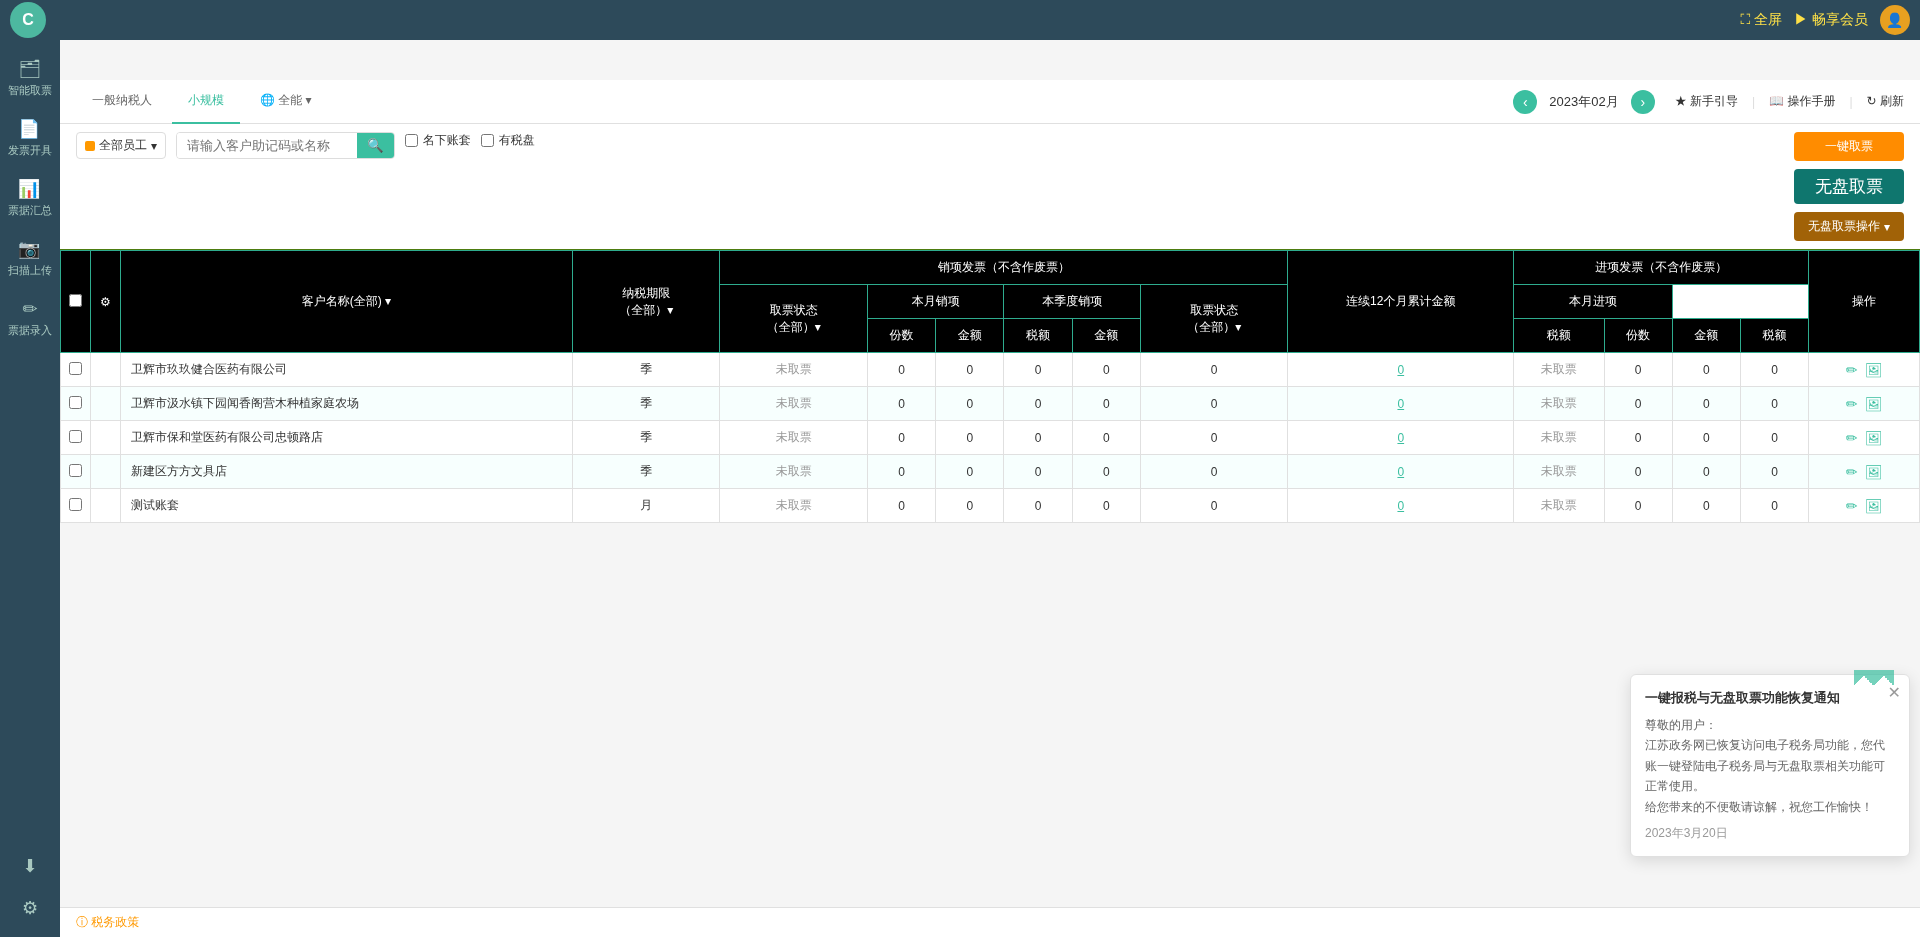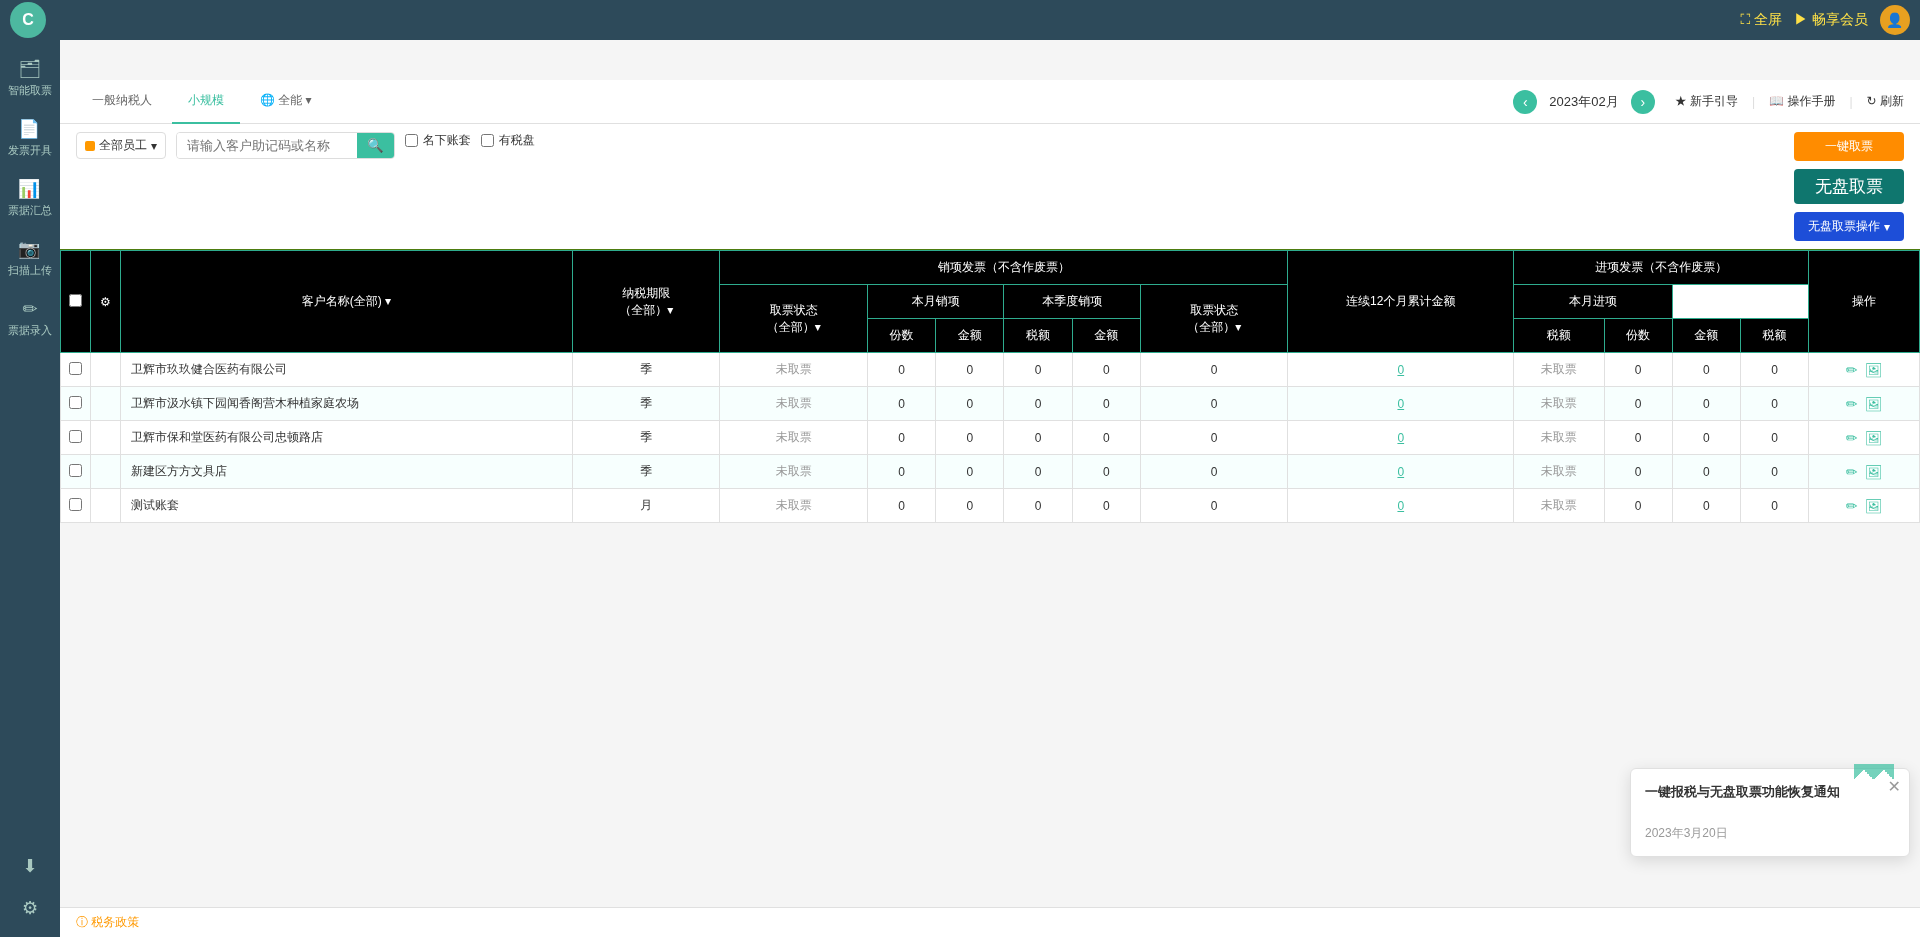--- a/index.html
+++ b/index.html
@@ -137,21 +137,21 @@
     .search-btn {
       background: #3bbfa0; border: none; padding: 5px 10px;
       cursor: pointer; color: #fff;
     }
     .checkbox-filter { display: flex; align-items: center; gap: 5px; font-size: 12px; }
     .checkbox-filter input[type=checkbox] { cursor: pointer; }
     .toolbar-right { margin-left: auto; display: flex; gap: 8px; flex-direction: column; }
     .btn-primary { background: #ff8c00; color: #fff; border: none; padding: 6px 14px; border-radius: 4px; cursor: pointer; font-size: 12px; }
     .btn-danger { background: #0f766e; color: #fff; border: none; padding: 6px 14px; border-radius: 4px; cursor: pointer; font-size: 17px; }
     .btn-dropdown {
-      background: #1d4ed8; color: #fff; border: none; padding: 6px 14px; border-radius: 4px; cursor: pointer; font-size: 12px;
+      background: #a16207; color: #fff; border: none; padding: 6px 14px; border-radius: 4px; cursor: pointer; font-size: 12px;
       display: flex; align-items: center; gap: 4px;
     }
 
     
     .table-container {
       background: #fff;
       margin: 0;
       overflow: auto;
     }
     table {
@@ -192,21 +192,21 @@
       border: 1px solid #e0e0e0;
       border-radius: 6px;
       box-shadow: 0 4px 16px rgba(0,0,0,0.12);
       padding: 14px;
       z-index: 200;
     }
     .notification-close {
       position: absolute; right: 8px; top: 8px;
       cursor: pointer; color: #999; font-size: 16px;
     }
-    .notification-title { font-weight: bold; font-size: 13px; color: #333; margin-bottom: 24px; }
+    .notification-title { font-weight: bold; font-size: 13px; color: #333; margin-bottom: 8px; }
     .notification-body { font-size: 12px; color: #666; line-height: 1.7; }
     .notification-date { font-size: 12px; color: #999; margin-top: 8px; }
     .notif-decoration {
       position: absolute; top: -5px; right: 15px;
       width: 40px; height: 20px;
       background: linear-gradient(135deg, #3bbfa0 40%, transparent 40%),
                   linear-gradient(-135deg, #3bbfa0 40%, transparent 40%);
       background-size: 20px 20px;
       opacity: 0.7;
     }
@@ -473,19 +473,24 @@
         </tbody>
     </table>
   </div>
 
 </div>
 
 <div class="notification-popup">
   <div class="notif-decoration"></div>
   <span class="notification-close">✕</span>
   <div class="notification-title">一键报税与无盘取票功能恢复通知</div>
+  <div class="notification-body">
+    <div>尊敬的用户：</div>
+    <div>江苏政务网已恢复访问电子税务局功能，您代账一键登陆电子税务局与无盘取票相关功能可正常使用。</div>
+    <div>给您带来的不便敬请谅解，祝您工作愉快！</div>
+  </div>
   <div class="notification-date">2023年3月20日</div>
 </div>
 
 <div class="bottom-bar">
   <span>ⓘ</span>&nbsp;
   <span>税务政策</span>
 </div>
 
 </body></html>

